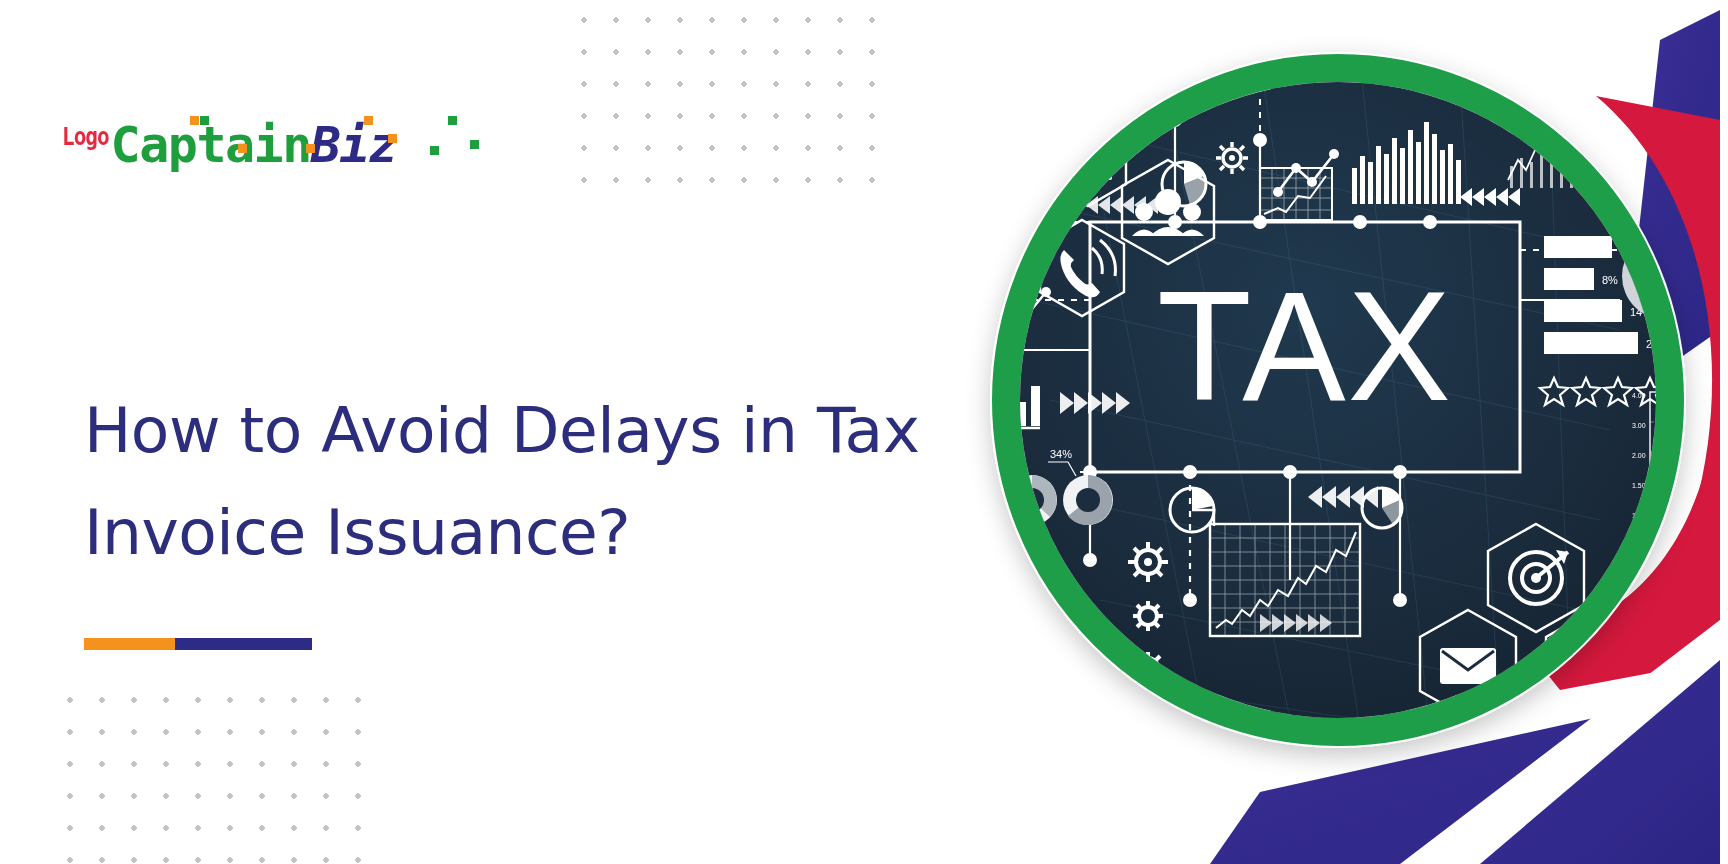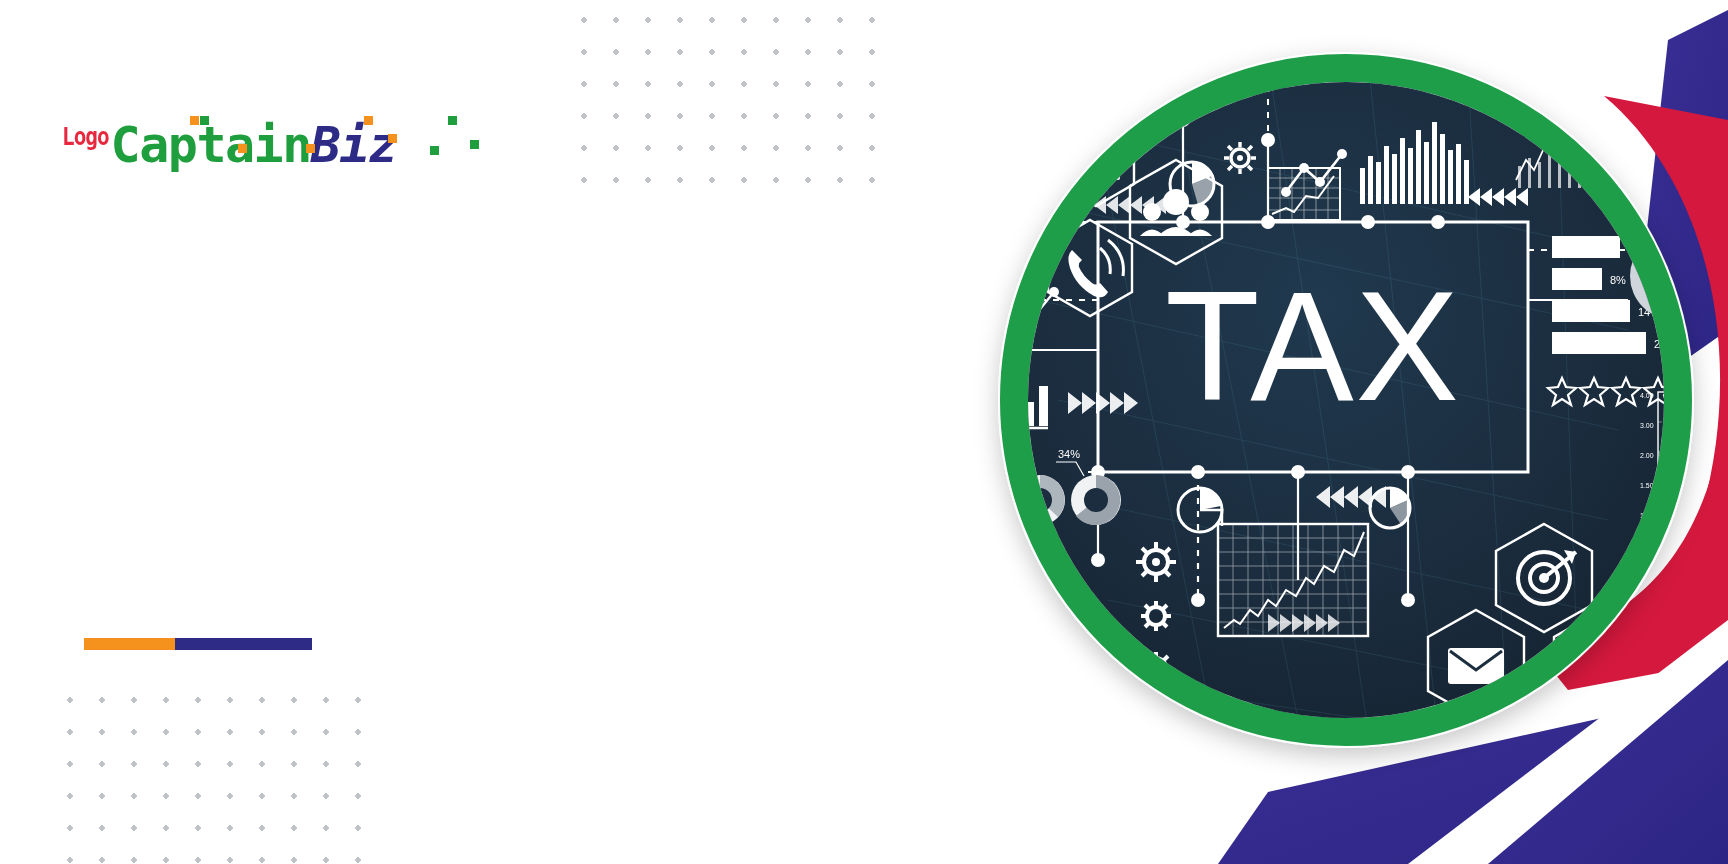--- a/index.html
+++ b/index.html
@@ -112,21 +112,21 @@
     background: #f5921e;
   }
   #accent-bar-navy {
     width: 60%;
     background: #2e2b86;
   }
 
   
   #artwork {
     position: absolute;
-    right: 0;
+    right: 8px;
     top: 0;
     width: 760px;
     height: 864px;
     overflow: hidden;
   }
   #artwork svg { display: block; }
 
   .tax-rect {
     fill: none;
     stroke: #ffffff;
@@ -164,20 +164,21 @@
     <span class="pix pix-green" style="left:138px;  top:12px;"></span>
     <span class="pix pix-orange" style="left:176px;  top:40px;"></span>
     <span class="pix pix-orange" style="left:244px;  top:40px;"></span>
     <span class="pix pix-orange" style="left:302px;  top:12px;"></span>
     <span class="pix pix-orange" style="left:326px;  top:30px;"></span>
     <span class="pix pix-green" style="left:386px;  top:12px;"></span>
     <span class="pix pix-green" style="left:368px;  top:42px;"></span>
     <span class="pix pix-green" style="left:408px;  top:36px;"></span>
   </div>
 
+  <h1 id="headline">How to Avoid Delays in Tax Invoice Issuance?</h1>
 
   <div id="accent-bar">
     <div id="accent-bar-orange"></div>
     <div id="accent-bar-navy"></div>
   </div>
 
   <div id="artwork">
     <svg width="760" height="864" viewBox="0 0 760 864" xmlns="http://www.w3.org/2000/svg">
       <defs>
         <clipPath id="discClip">

